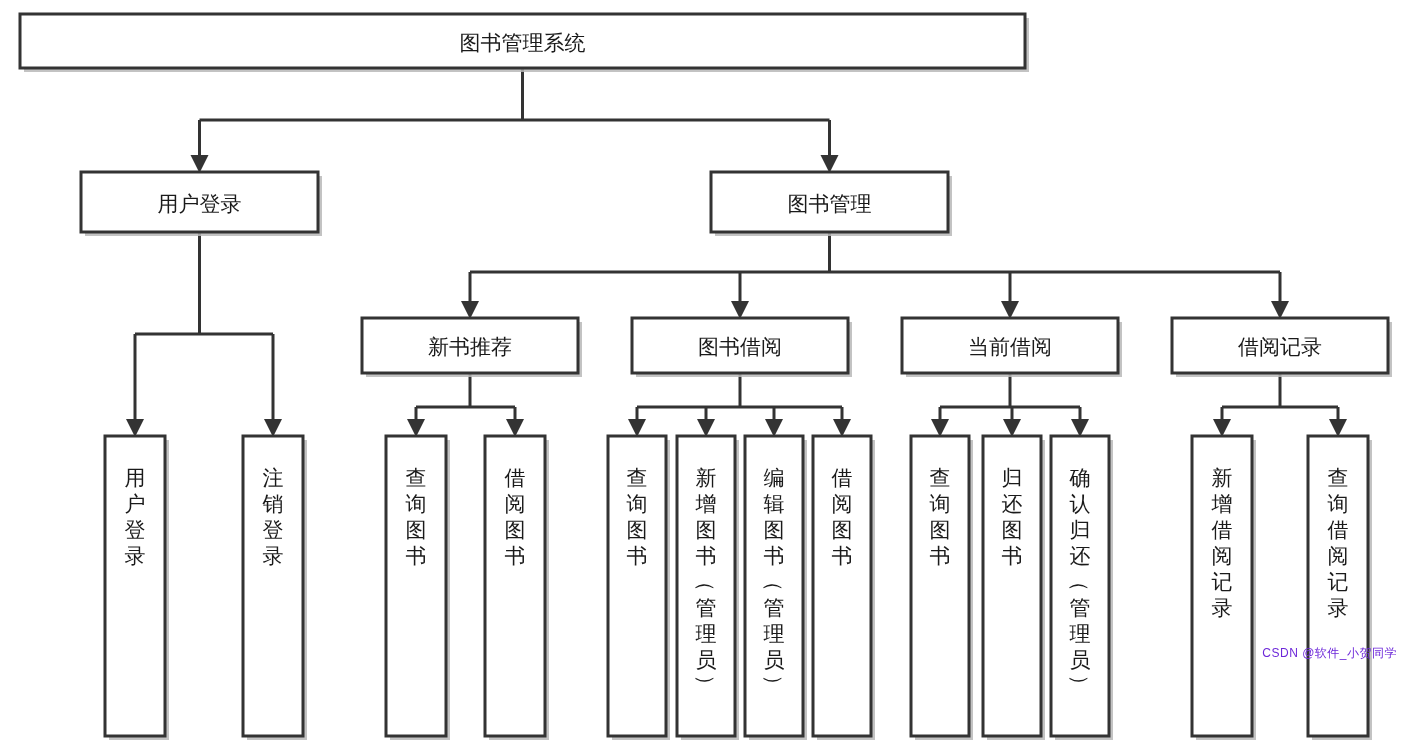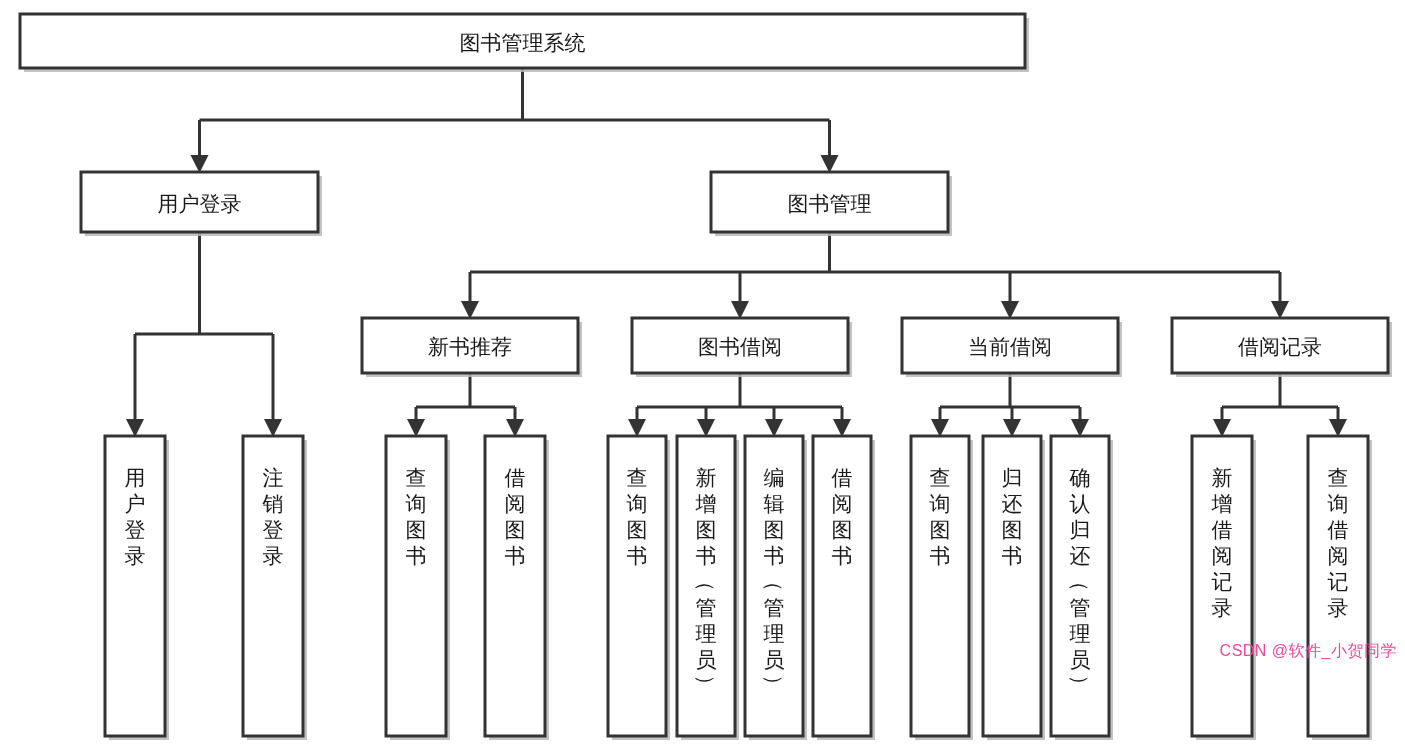--- a/index.html
+++ b/index.html
@@ -58,22 +58,22 @@
     font-size: 21px;
     fill: #1a1a1a;
     text-anchor: middle;
     dominant-baseline: central;
   }
   .watermark-text {
     position: absolute;
     right: 8px;
     bottom: 4px;
     font-family: "Liberation Sans", "DejaVu Sans", sans-serif;
-    font-size: 16px;
-    color: #ec4899;
+    font-size: 12px;
+    color: #6d28d9;
     white-space: nowrap;
     letter-spacing: 0.5px;
     user-select: none;
   }
 </style>
 </head>
 <body>
 
 <div id="diagram-root">
   <svg id="chart-svg" viewBox="0 0 1405 747" xmlns="http://www.w3.org/2000/svg">

